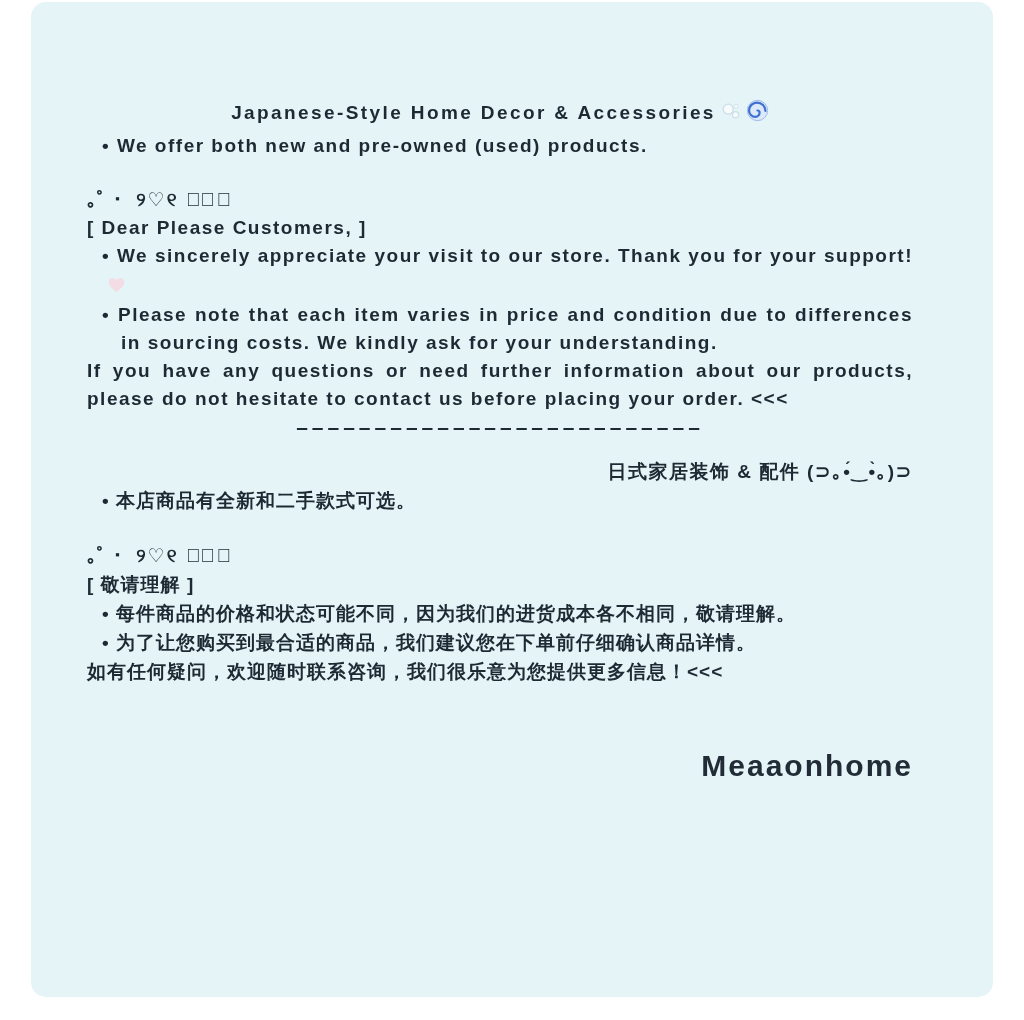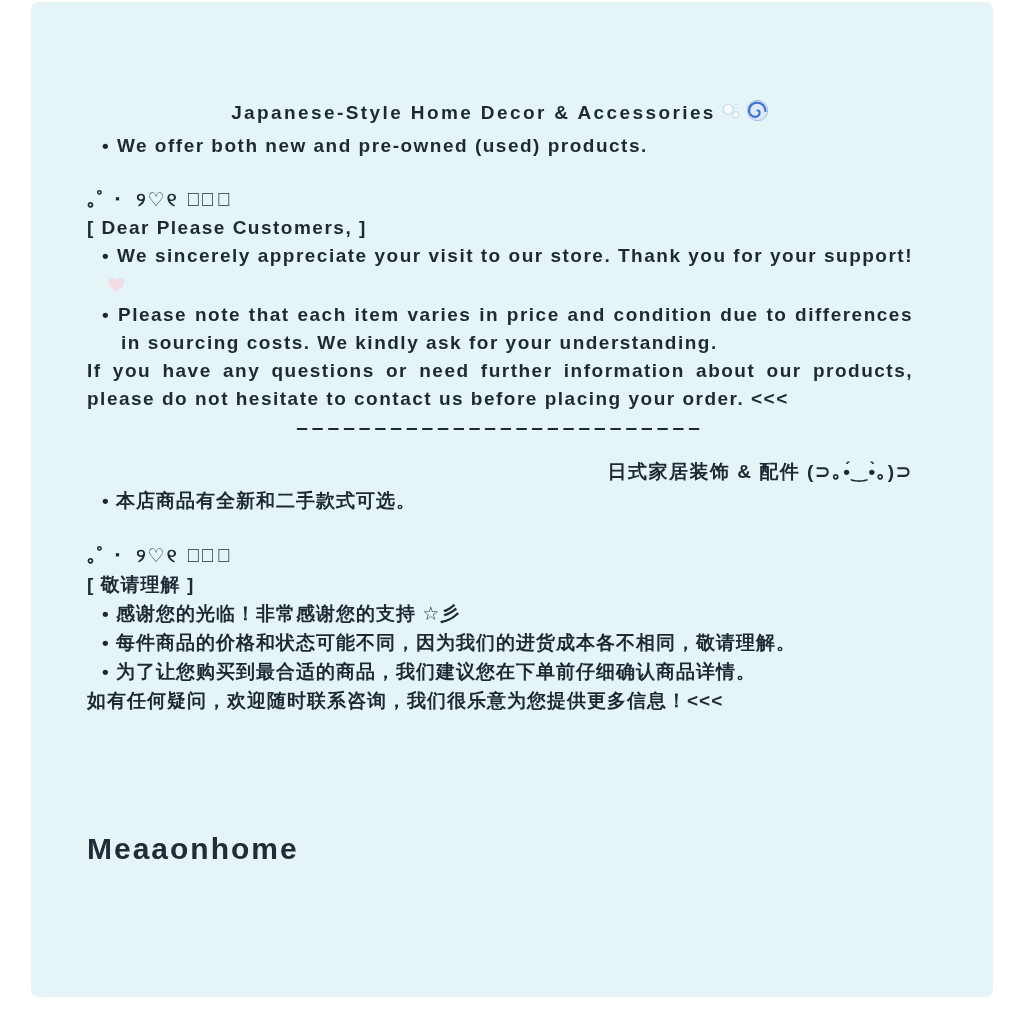--- a/index.html
+++ b/index.html
@@ -8,21 +8,21 @@
     background:#ffffff;
     font-family:"Liberation Sans","DejaVu Sans",sans-serif;
     position:relative;
     overflow:hidden;
   }
   .card{
     position:absolute;
     left:31px;top:2px;
     width:962px;height:995px;
     background:#e4f4f7;
-    border-radius:8px;
+    border-radius:15px;
   }
   .content{
     box-sizing:border-box;
     width:100%;height:100%;
     padding:97px 80px 0 56px;
     color:#1d2a33;
     font-size:19px;
     font-weight:600;
     letter-spacing:1.5px;
     line-height:28px;
@@ -67,22 +67,22 @@
     font-weight:700;
     letter-spacing:1px;
     line-height:29px;
   }
   .cn-heading{
     text-align:right;
     letter-spacing:1.5px;
     margin-top:16px;
   }
   .brand{
-    text-align:left;
-    margin-top:120px;
+    text-align:right;
+    margin-top:66px;
     font-size:30px;
     font-weight:600;
     letter-spacing:2px;
     color:#222c36;
   }
 </style>
 </head>
 <body>
 
 <div class="card">
@@ -127,21 +127,20 @@
 
       <ul class="bullets">
         <li><span>本店商品有全新和二手款式可选。</span></li>
       </ul>
 
       <p class="deco">｡ﾟ・ ୨♡୧ ・ﾟ｡</p>
 
       <p>[ 敬请理解 ]</p>
 
       <ul class="bullets">
-        <li><span>感谢您的光临！非常感谢您的支持 ☆彡</span></li>
         <li><span>每件商品的价格和状态可能不同，因为我们的进货成本各不相同，敬请理解。</span></li>
         <li><span>为了让您购买到最合适的商品，我们建议您在下单前仔细确认商品详情。</span></li>
       </ul>
 
       <p>如有任何疑问，欢迎随时联系咨询，我们很乐意为您提供更多信息！&lt;&lt;&lt;</p>
     </div>
 
     <div class="brand">Meaaonhome</div>
 
   </div>

